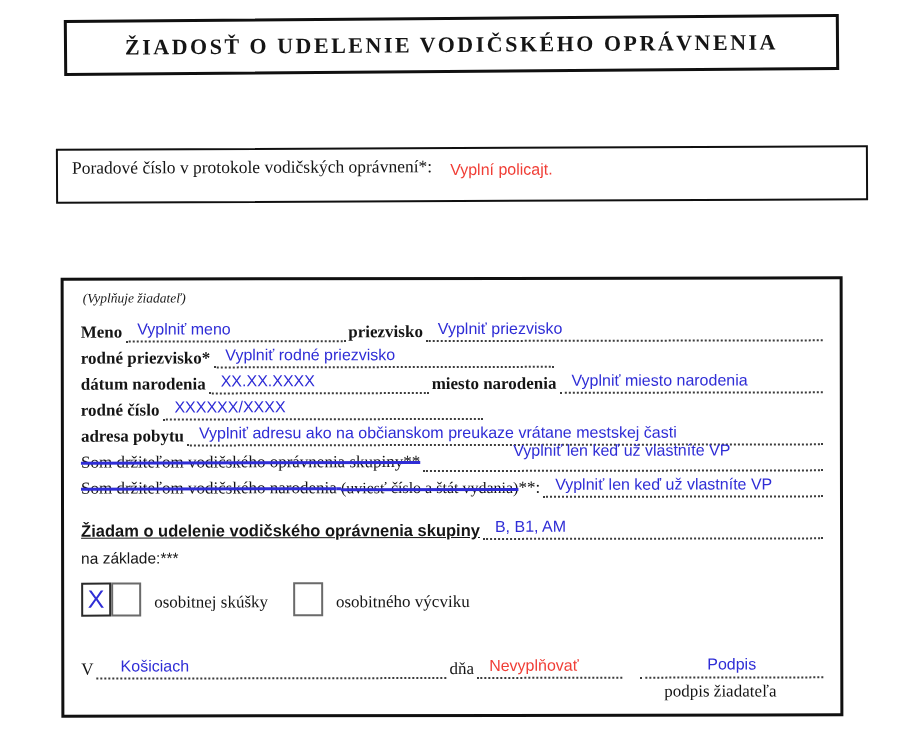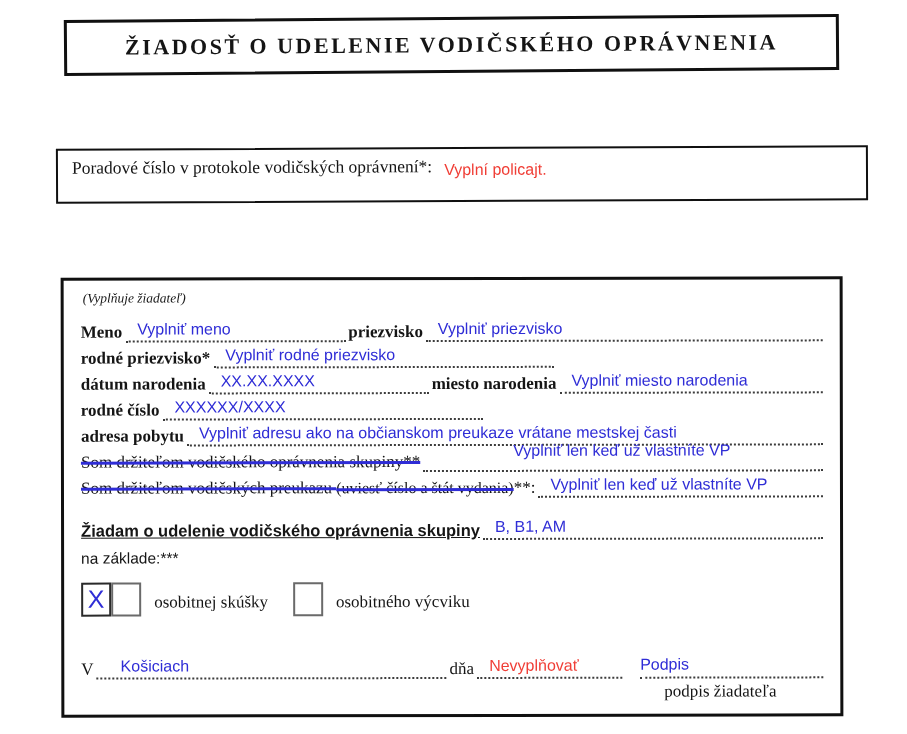--- a/index.html
+++ b/index.html
@@ -19,21 +19,21 @@
   }
   
   .protocol-box{
     position:absolute;left:56px;top:147px;width:782px;height:44px;
     border:2px solid #101010;padding:7px 12px 0 14px;box-sizing:content-box;
     transform:rotate(-0.25deg);display:flex;align-items:flex-start;
   }
   .protocol-box .plabel{font-size:17.5px;white-space:nowrap;}
   .protocol-box .pnote{
     font-family:"Liberation Sans",sans-serif;font-size:16px;color:var(--red,#f03e36);
-    margin-left:12px;position:relative;top:5px;white-space:nowrap;
+    margin-left:18px;position:relative;top:5px;white-space:nowrap;
   }
   
   .main-box{
     position:absolute;left:61px;top:277px;width:782px;height:440px;
     border:3px solid #101010;box-sizing:border-box;padding:8px 14px 0 17px;
     transform:rotate(-0.1deg);
   }
   .filler-note{font-style:italic;font-size:13.5px;margin:2px 0 10px 2px;}
   .row{display:flex;align-items:flex-end;height:26px;font-size:17px;}
   .lbl{white-space:nowrap;line-height:1.15;}
@@ -70,21 +70,21 @@
   .cb .mark{
     font-family:"Liberation Sans",sans-serif;font-size:25px;color:var(--blue,#2f2dd6);
     line-height:1;transform:translateY(-1px);
   }
   .cblabel{font-size:17px;margin-left:13px;white-space:nowrap;padding-top:6px;}
   .mr1{margin-right:28px;} .mr2{margin-right:25px;}
   
   .footer-row{margin-top:37px;}
   .gap{flex:0 0 12px;border:none;}
   .red-val{color:var(--red,#f03e36);}
-  .center-val{display:block;text-align:left;padding-left:0;transform:translateY(-3px);margin-top:25px;}
+  .center-val{display:block;text-align:center;padding-left:0;transform:translateY(-3px);margin-top:25px;}
   .caption{
     width:212px;margin-left:auto;margin-right:0;text-align:center;
     font-size:17px;margin-top:3px;
   }
 </style>
 </head>
 <body>
 
 <div id="page">
 
@@ -131,21 +131,21 @@
       <span class="lbl b">adresa pobytu</span>
       <span class="fill"><span class="val">Vyplniť adresu ako na občianskom preukaze vrátane mestskej časti</span></span>
     </div>
 
     <div class="row">
       <span class="lbl strike">Som držiteľom vodičského oprávnenia skupiny**</span>
       <span class="fill"><span class="val raised">Vyplniť len keď už vlastníte VP</span></span>
     </div>
 
     <div class="row">
-      <span class="lbl strike"><span>Som držiteľom vodičských preukazu</span> <span class="small-label">(uviesť číslo a štát vydania)</span></span>
+      <span class="lbl strike"><span>Som držiteľom vodičského narodenia</span> <span class="small-label">(uviesť číslo a štát vydania)</span></span>
       <span class="lbl">**:</span>
       <span class="fill"><span class="val">Vyplniť len keď už vlastníte VP</span></span>
     </div>
 
     <div class="row ziadam-row">
       <span class="lbl b sans">Žiadam o udelenie vodičského oprávnenia skupiny</span>
       <span class="fill"><span class="val">B, B1, AM</span></span>
     </div>
 
     <div class="na-zaklade">na základe:***</div>

